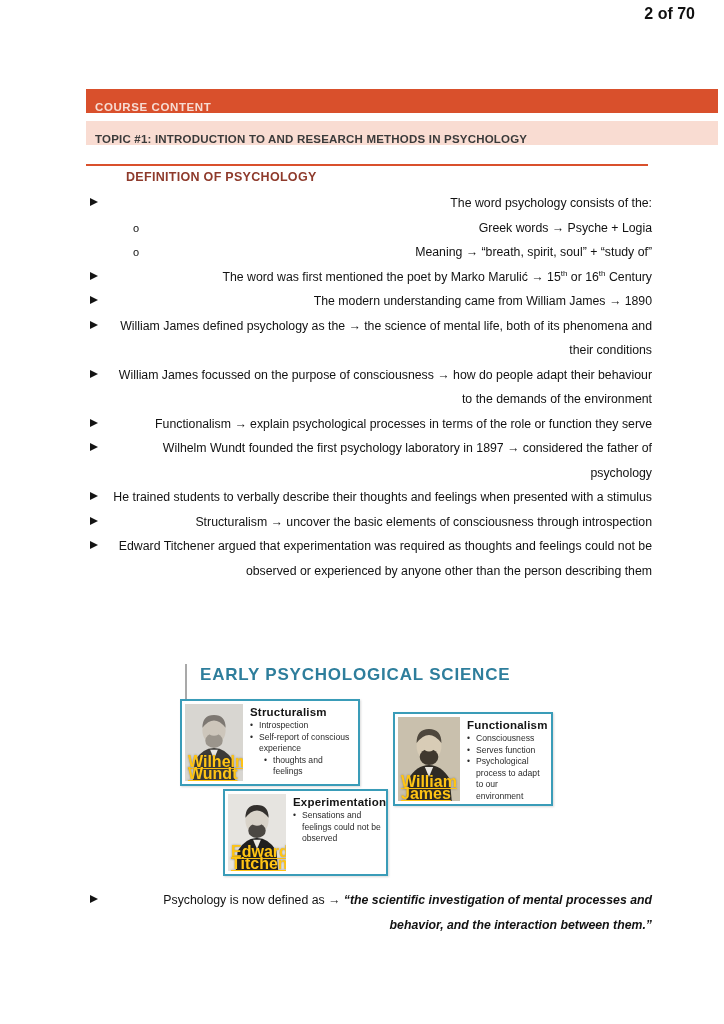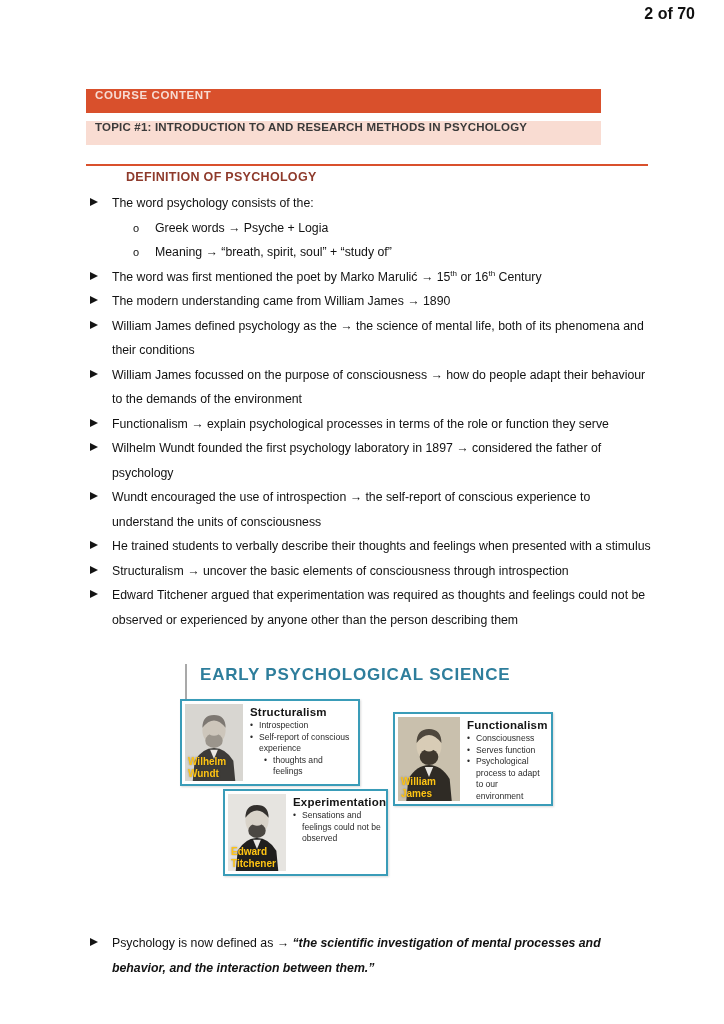--- a/index.html
+++ b/index.html
@@ -1,53 +1,53 @@
 <!DOCTYPE html>
 <html style="--banner-orange: #D9502C; --banner-pink: #F9DCD2; --heading-maroon: #8E3A2B; --figure-teal: #2E7E9C; --card-border-teal: #3A9CB8; --name-yellow: #FFC413;"><head>
 <meta charset="utf-8">
 <style>
   html,body{margin:0;padding:0;background:#ffffff;}
   .page{position:relative;width:724px;height:1024px;background:#ffffff;overflow:hidden;
         font-family:"Liberation Sans", sans-serif;color:#111;}
   .pagenum{position:absolute;top:5px;right:29px;font-size:16px;font-weight:bold;color:#111;}
-  .banner{position:absolute;left:86px;width:515px;height:24px;display:flex;align-items:flex-start;
+  .banner{position:absolute;left:86px;width:632px;height:24px;display:flex;align-items:flex-end;
           padding-left:9px;box-sizing:border-box;font-weight:bold;}
   .banner-orange{top:89px;background:var(--banner-orange,#D9502C);color:#F7DCD3;
                  font-size:11.5px;letter-spacing:0.6px;}
   .banner-pink{top:121px;background:var(--banner-pink,#F9DCD2);color:#3A3A3A;
                font-size:11.5px;letter-spacing:0.2px;}
   .rule{position:absolute;left:86px;top:164px;width:562px;height:2px;background:var(--banner-orange,#D9502C);}
   .sheading{position:absolute;left:86px;top:170px;font-size:12.5px;font-weight:bold;
             color:var(--heading-maroon,#8E3A2B);letter-spacing:0.3px;padding-left:40px;}
   .notes{position:absolute;left:86px;top:191px;width:566px;font-size:12.3px;line-height:24.5px;color:#121212;}
-  .notes.closing{top:931px;}
+  .notes.closing{top:888px;}
   .note{display:flex;}
   .marker{flex:0 0 22px;margin-left:4px;}
   .note.lv2 .marker{margin-left:47px;flex:0 0 22px;font-size:11px;}
   .marker.arrow::before{content:"";display:inline-block;width:0;height:0;margin-bottom:1px;
       border-left:8px solid #141414;border-top:4.5px solid transparent;border-bottom:4.5px solid transparent;}
-  .ntext{flex:1;}
+  .ntext{flex:1;text-align:right;}
   .sup{font-size:8px;vertical-align:super;line-height:0;}
   .bi{font-weight:bold;font-style:italic;}
   
   .figure{position:absolute;left:178px;top:660px;width:382px;height:218px;}
   .vline{position:absolute;left:7px;top:4px;width:1.5px;height:40px;background:#a9a9a9;}
   .ftitle{position:absolute;left:22px;top:5px;font-size:17px;font-weight:bold;
           color:var(--figure-teal,#2E7E9C);letter-spacing:0.8px;}
   .cards{position:absolute;left:0;top:0;width:100%;height:100%;}
   .card{position:absolute;background:#fff;border:2px solid var(--card-border-teal,#3A9CB8);
         box-sizing:border-box;display:flex;padding:3px;box-shadow:1px 1px 2px rgba(0,0,0,0.15);}
   .card-structuralism{left:2px;top:39px;width:180px;height:87px;}
   .card-functionalism{left:215px;top:52px;width:160px;height:94px;}
   .card-experimentation{left:45px;top:129px;width:165px;height:87px;z-index:2;}
   .photo{position:relative;flex:0 0 58px;overflow:hidden;}
   .card-functionalism .photo{flex:0 0 62px;}
   .photo svg{display:block;width:100%;height:100%;}
   .pname{position:absolute;left:3px;bottom:2px;color:var(--name-yellow,#FFC413);font-weight:bold;
-         font-size:10px;line-height:11.5px;text-shadow:0 0 2px rgba(40,40,40,0.45);}
+         font-size:16px;line-height:11.5px;text-shadow:0 0 2px rgba(40,40,40,0.45);text-decoration:underline;}
   .ccol{flex:1;padding:2px 1px 2px 7px;}
   .chead{font-size:11.5px;font-weight:bold;color:#141414;margin-bottom:2px;letter-spacing:0.2px;}
   .cb{display:flex;font-size:8.6px;line-height:11.5px;color:#2b2b2b;}
   .cb .bdot{flex:0 0 9px;}
   .cb.sub{margin-left:14px;}
 </style>
 </head>
 <body>
 
 <div class="page">
@@ -92,24 +92,20 @@
         <span class="marker arrow"></span>
         <span class="ntext"><span>William James focussed on the purpose of consciousness → how do people adapt their behaviour to the demands of the environment</span></span>
       </div>
       <div class="note lv1">
         <span class="marker arrow"></span>
         <span class="ntext"><span>Functionalism → explain psychological processes in terms of the role or function they serve</span></span>
       </div>
       <div class="note lv1">
         <span class="marker arrow"></span>
         <span class="ntext"><span>Wilhelm Wundt founded the first psychology laboratory in 1897 → considered the father of psychology</span></span>
-      </div>
-      <div class="note lv1">
-        <span class="marker arrow"></span>
-        <span class="ntext"><span>Wundt encouraged the use of introspection → the self-report of conscious experience to understand the units of consciousness</span></span>
       </div>
       <div class="note lv1">
         <span class="marker arrow"></span>
         <span class="ntext"><span> He trained students to verbally describe their thoughts and feelings when presented with a stimulus</span></span>
       </div>
       <div class="note lv1">
         <span class="marker arrow"></span>
         <span class="ntext"><span>Structuralism → uncover the basic elements of consciousness through introspection</span></span>
       </div>
       <div class="note lv1">

